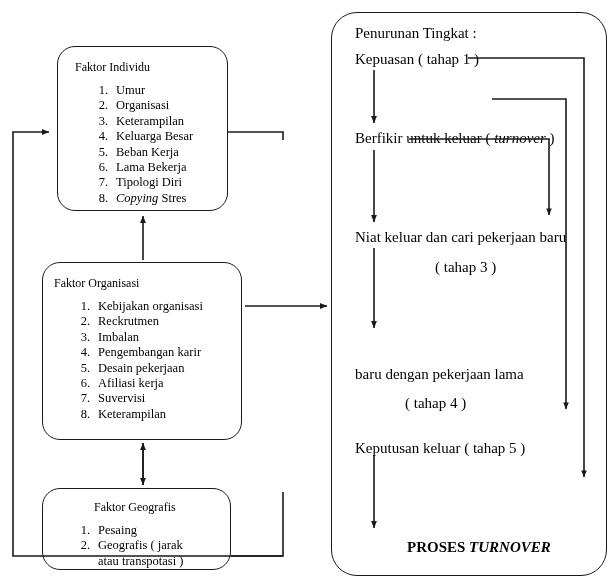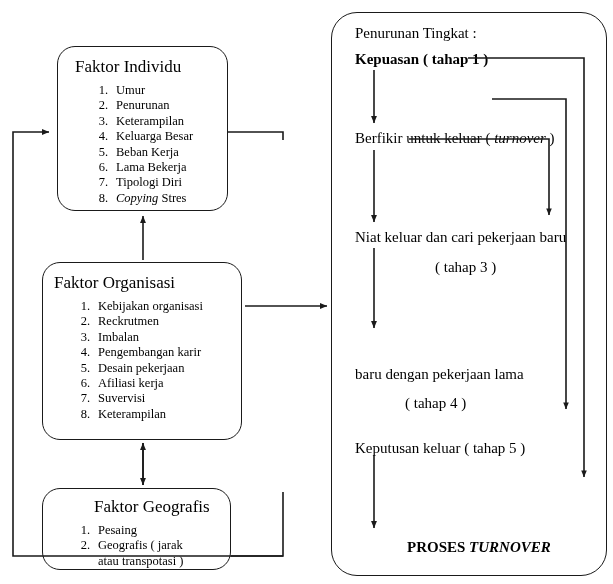--- a/index.html
+++ b/index.html
@@ -15,21 +15,21 @@
 
   .box{
     position:absolute;
     border:1.6px solid #1a1a1a;
     border-radius:18px;
     background:#ffffff;
     box-sizing:border-box;
   }
   .box-title{
     position:absolute;
-    font-size:17px;
+    font-size:12px;
     line-height:14px;
     white-space:nowrap;
   }
   .olist{
     position:absolute;
     margin:0;
     padding:0;
     list-style:none;
     font-size:12.5px;
     line-height:15.4px;
@@ -74,21 +74,21 @@
 </head>
 <body>
 
 <div id="stage">
 
   <div class="box" style="left:57px;top:46px;width:171px;height:165px;">
   </div>
   <div class="box-title" style="left:75px;top:60px;">Faktor Individu</div>
   <ul class="olist" style="left:90px;top:83px;">
     <li><span class="num">1.</span><span>Umur</span></li>
-    <li><span class="num">2.</span><span>Penurunan</span></li>
+    <li><span class="num">2.</span><span>Organisasi</span></li>
     <li><span class="num">3.</span><span>Keterampilan</span></li>
     <li><span class="num">4.</span><span>Keluarga Besar</span></li>
     <li><span class="num">5.</span><span>Beban Kerja</span></li>
     <li><span class="num">6.</span><span>Lama Bekerja</span></li>
     <li><span class="num">7.</span><span>Tipologi Diri</span></li>
     <li><span class="num">8.</span><span class="it">Copying</span>&nbsp;<span>Stres</span></li>
   </ul>
 
   <div class="box" style="left:42px;top:262px;width:200px;height:178px;">
   </div>
@@ -110,21 +110,21 @@
   <ul class="olist" style="left:72px;top:523px;">
     <li><span class="num">1.</span><span>Pesaing</span></li>
     <li><span class="num">2.</span><span>Geografis ( jarak</span></li>
     <li><span class="num"></span><span>atau transpotasi )</span></li>
   </ul>
 
   <div id="panel"></div>
 
   <div class="ptext" style="left:355px;top:26px;">Penurunan Tingkat :</div>
 
-  <div class="ptext" style="left:355px;top:52px;font-weight:bold;">Kepuasan ( tahap 1 )</div>
+  <div class="ptext" style="left:355px;top:52px;">Kepuasan ( tahap 1 )</div>
 
   <div class="ptext" style="left:355px;top:230px;">Niat keluar dan cari pekerjaan baru</div>
 
   <div class="ptext" style="left:355px;top:131px;">
     <span>Berfikir untuk keluar (</span>
     <span class="it">turnover</span>
     <span>)</span>
   </div>
   <div class="ptext" style="left:435px;top:260px;">( tahap 3 )</div>
 

